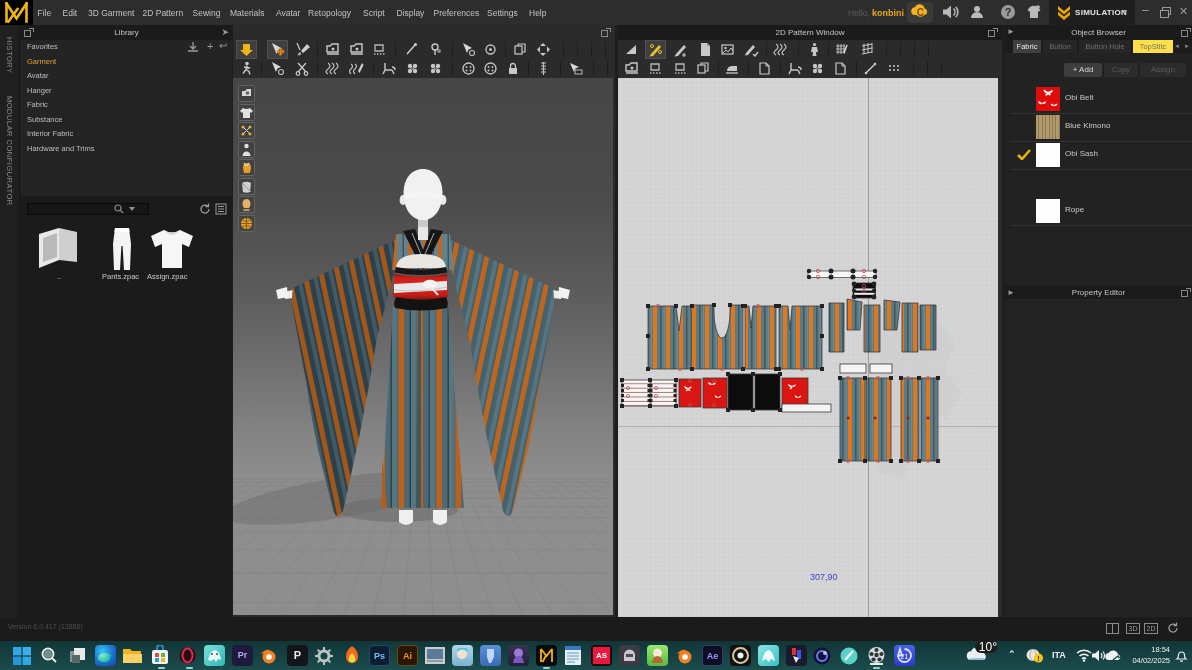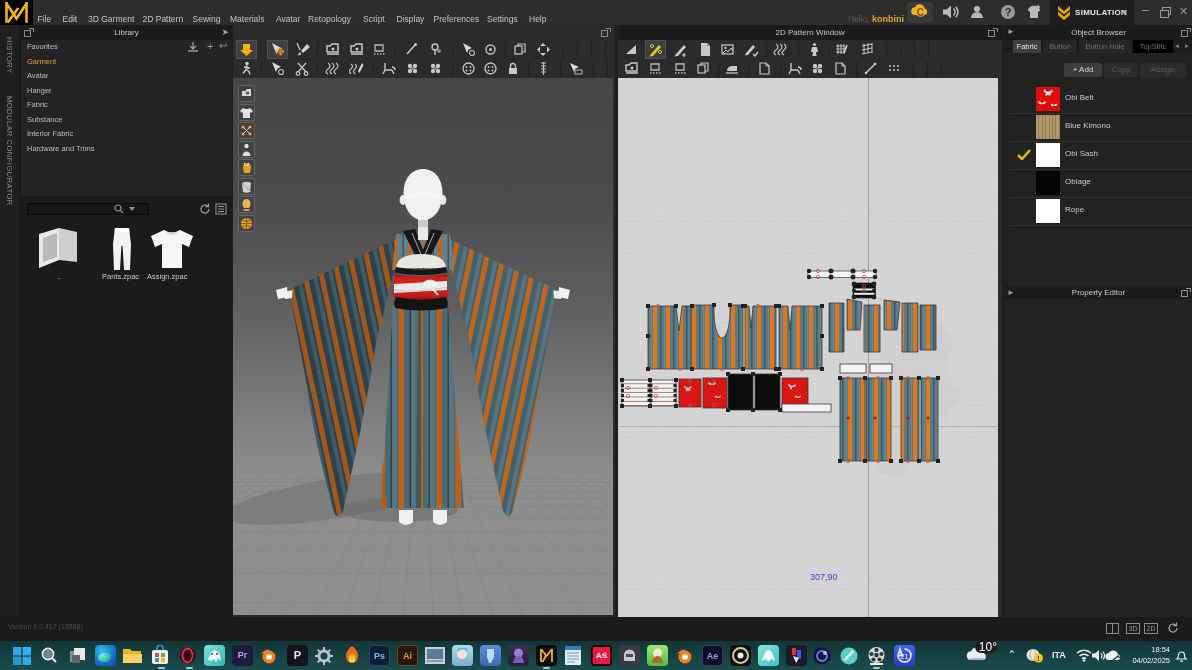--- a/index.html
+++ b/index.html
@@ -3,21 +3,21 @@
 <meta charset="utf-8">
 <style>
 * { margin:0; padding:0; box-sizing:border-box; }
 html,body { width:1192px; height:670px; overflow:hidden; background:#1e1e1e;
   font-family:"Liberation Sans", sans-serif; }
 .abs { position:absolute; }
 #stage { position:relative; width:1192px; height:670px; }
 
 #menubar { position:absolute; left:0; top:0; width:1192px; height:25px; background:#2d2d2d; }
 #logo { position:absolute; left:0; top:0; width:33px; height:25px; background:#000; }
-.mi { position:absolute; top:8px; font-size:8.5px; color:#c3c3c3; white-space:nowrap;margin-top:6px; }
+.mi { position:absolute; top:8px; font-size:8.5px; color:#c3c3c3; white-space:nowrap; }
 
 #leftstrip { position:absolute; left:0; top:25px; width:20px; height:616px; background:#202020; border-right:1px solid #161616;}
 .vtext { position:absolute; left:5px; color:#8a8a8a; font-size:7.5px; letter-spacing:0.5px;
   writing-mode:vertical-rl; white-space:nowrap; }
 
 #library { position:absolute; left:21px; top:25px; width:211px; height:592px; background:#242424; }
 .phead { position:absolute; background:#1b1b1b; color:#c6c6c6; font-size:8px; text-align:center; }
 .litem { position:absolute; left:6px; font-size:7.5px; color:#bdbdbd; }
 #libbrowse { position:absolute; left:21px; top:196px; width:211px; height:421px; background:#1b1b1b; }
 
@@ -848,21 +848,21 @@
     <div class="phead" style="left:0;top:0;width:187px;height:15px;line-height:15px">Object Browser</div>
     <span class="abs" style="left:2px;top:2px;color:#9a9a9a;font-size:8px">►</span>
     <svg class="abs" style="left:176px;top:3px" width="10" height="9" viewBox="0 0 10 9">
       <rect x="0.5" y="2.5" width="6" height="6" fill="none" stroke="#8a8a8a"></rect>
       <path d="M5 0.5 h4.5 M9.5 0 v4" stroke="#8a8a8a"></path>
     </svg>
     <div class="abs" style="left:0;top:15px;width:187px;height:13px;background:#1c1c1c">
       <div class="abs" style="left:8px;top:0;width:28px;height:13px;background:#404040;color:#e8e8e8;font-size:7.5px;text-align:center;line-height:13px">Fabric</div>
       <div class="abs" style="left:38px;top:0;width:34px;height:13px;background:#262626;color:#6f6f6f;font-size:7.5px;text-align:center;line-height:13px">Button</div>
       <div class="abs" style="left:74px;top:0;width:52px;height:13px;background:#262626;color:#6f6f6f;font-size:7.5px;text-align:center;line-height:13px">Button Hole</div>
-      <div class="abs" style="left:128px;top:0;width:40px;height:13px;background:#000000;color:#6f6f6f;font-size:7.5px;text-align:center;line-height:13px">TopStitc</div>
+      <div class="abs" style="left:128px;top:0;width:40px;height:13px;background:#fde047;color:#6f6f6f;font-size:7.5px;text-align:center;line-height:13px">TopStitc</div>
       <span class="abs" style="left:169px;top:3px;color:#888;font-size:6px">◄</span>
       <span class="abs" style="left:179px;top:3px;color:#888;font-size:6px">►</span>
     </div>
     <div class="abs" style="left:59px;top:38px;width:38px;height:14px;background:#3d3d3d;border-radius:2px;color:#d8d8d8;font-size:8px;text-align:center;line-height:14px">+ Add</div>
     <div class="abs" style="left:99px;top:38px;width:34px;height:14px;background:#2c2c2c;border-radius:2px;color:#5a5a5a;font-size:8px;text-align:center;line-height:14px">Copy</div>
     <div class="abs" style="left:135px;top:38px;width:46px;height:14px;background:#2c2c2c;border-radius:2px;color:#5a5a5a;font-size:8px;text-align:center;line-height:14px">Assign</div>
 
     <div class="abs" style="left:5px;top:61px;width:182px;height:28px;border-bottom:1px solid #323232">
       <div class="abs" style="left:26px;top:1px;width:24px;height:24px;background:#e00b0b;overflow:hidden">
         <svg width="24" height="24" viewBox="0 0 24 24">
@@ -883,24 +883,20 @@
     <div class="abs" style="left:5px;top:89px;width:182px;height:28px;border-bottom:1px solid #323232">
       <div class="abs" style="left:26px;top:1px;width:24px;height:24px;background:repeating-linear-gradient(90deg,#b29a68 0 2.4px,#8a7a58 2.4px 3.4px)"></div>
       <span class="abs" style="left:55px;top:7px;color:#c9c9c9;font-size:8px">Blue Kimono</span>
     </div>
     <div class="abs" style="left:5px;top:117px;width:182px;height:28px;border-bottom:1px solid #323232">
       <svg class="abs" style="left:7px;top:7px" width="14" height="11" viewBox="0 0 14 11">
           <path d="M1 6 l4 4 L13 1" stroke="#e8b20c" stroke-width="2.6" fill="none"></path>
         </svg>
       <div class="abs" style="left:26px;top:1px;width:24px;height:24px;background:#fdfdfd"></div>
       <span class="abs" style="left:55px;top:7px;color:#c9c9c9;font-size:8px">Obi Sash</span>
-    </div>
-    <div class="abs" style="left:5px;top:145px;width:182px;height:28px;border-bottom:1px solid #323232">
-      <div class="abs" style="left:26px;top:1px;width:24px;height:24px;background:#050505"></div>
-      <span class="abs" style="left:55px;top:7px;color:#c9c9c9;font-size:8px">Obiage</span>
     </div>
     <div class="abs" style="left:5px;top:173px;width:182px;height:28px;border-bottom:1px solid #323232">
       <div class="abs" style="left:26px;top:1px;width:24px;height:24px;background:#fdfdfd"></div>
       <span class="abs" style="left:55px;top:7px;color:#c9c9c9;font-size:8px">Rope</span>
     </div>
     <div class="phead" style="left:0;top:261px;width:187px;height:13px;line-height:13px">Property Editor</div>
     <span class="abs" style="left:2px;top:263px;color:#9a9a9a;font-size:8px">►</span>
     <svg class="abs" style="left:176px;top:263px" width="10" height="9" viewBox="0 0 10 9">
       <rect x="0.5" y="2.5" width="6" height="6" fill="none" stroke="#8a8a8a"></rect>
       <path d="M5 0.5 h4.5 M9.5 0 v4" stroke="#8a8a8a"></path>

